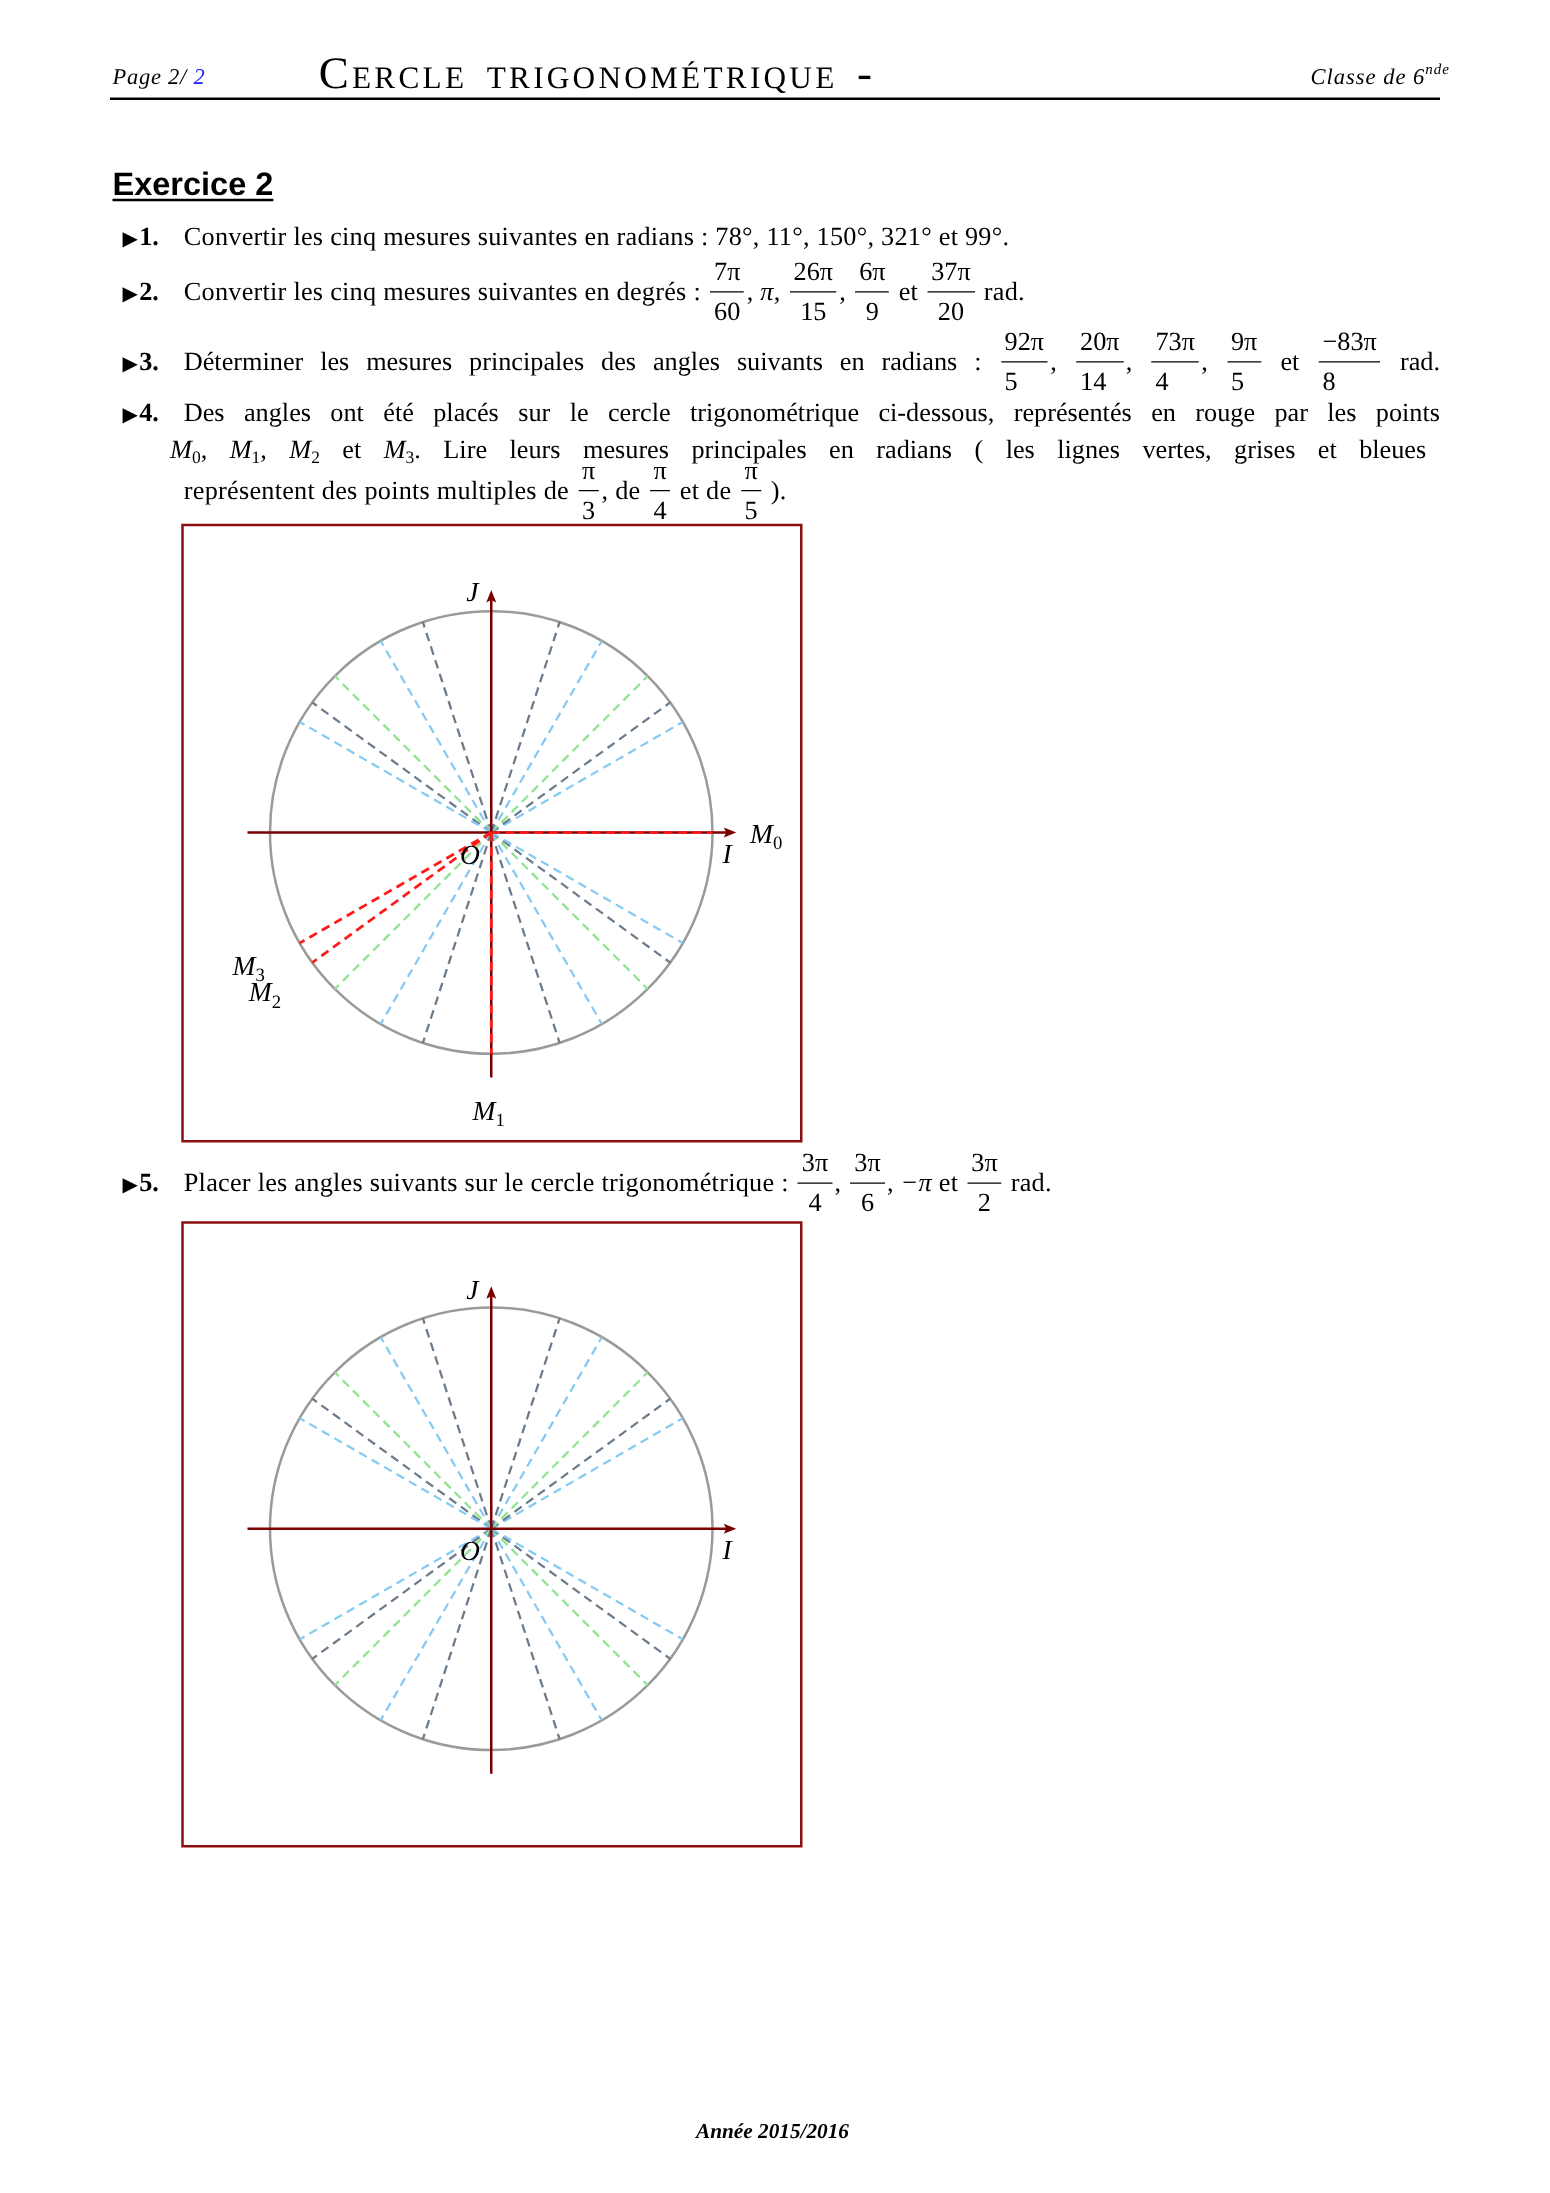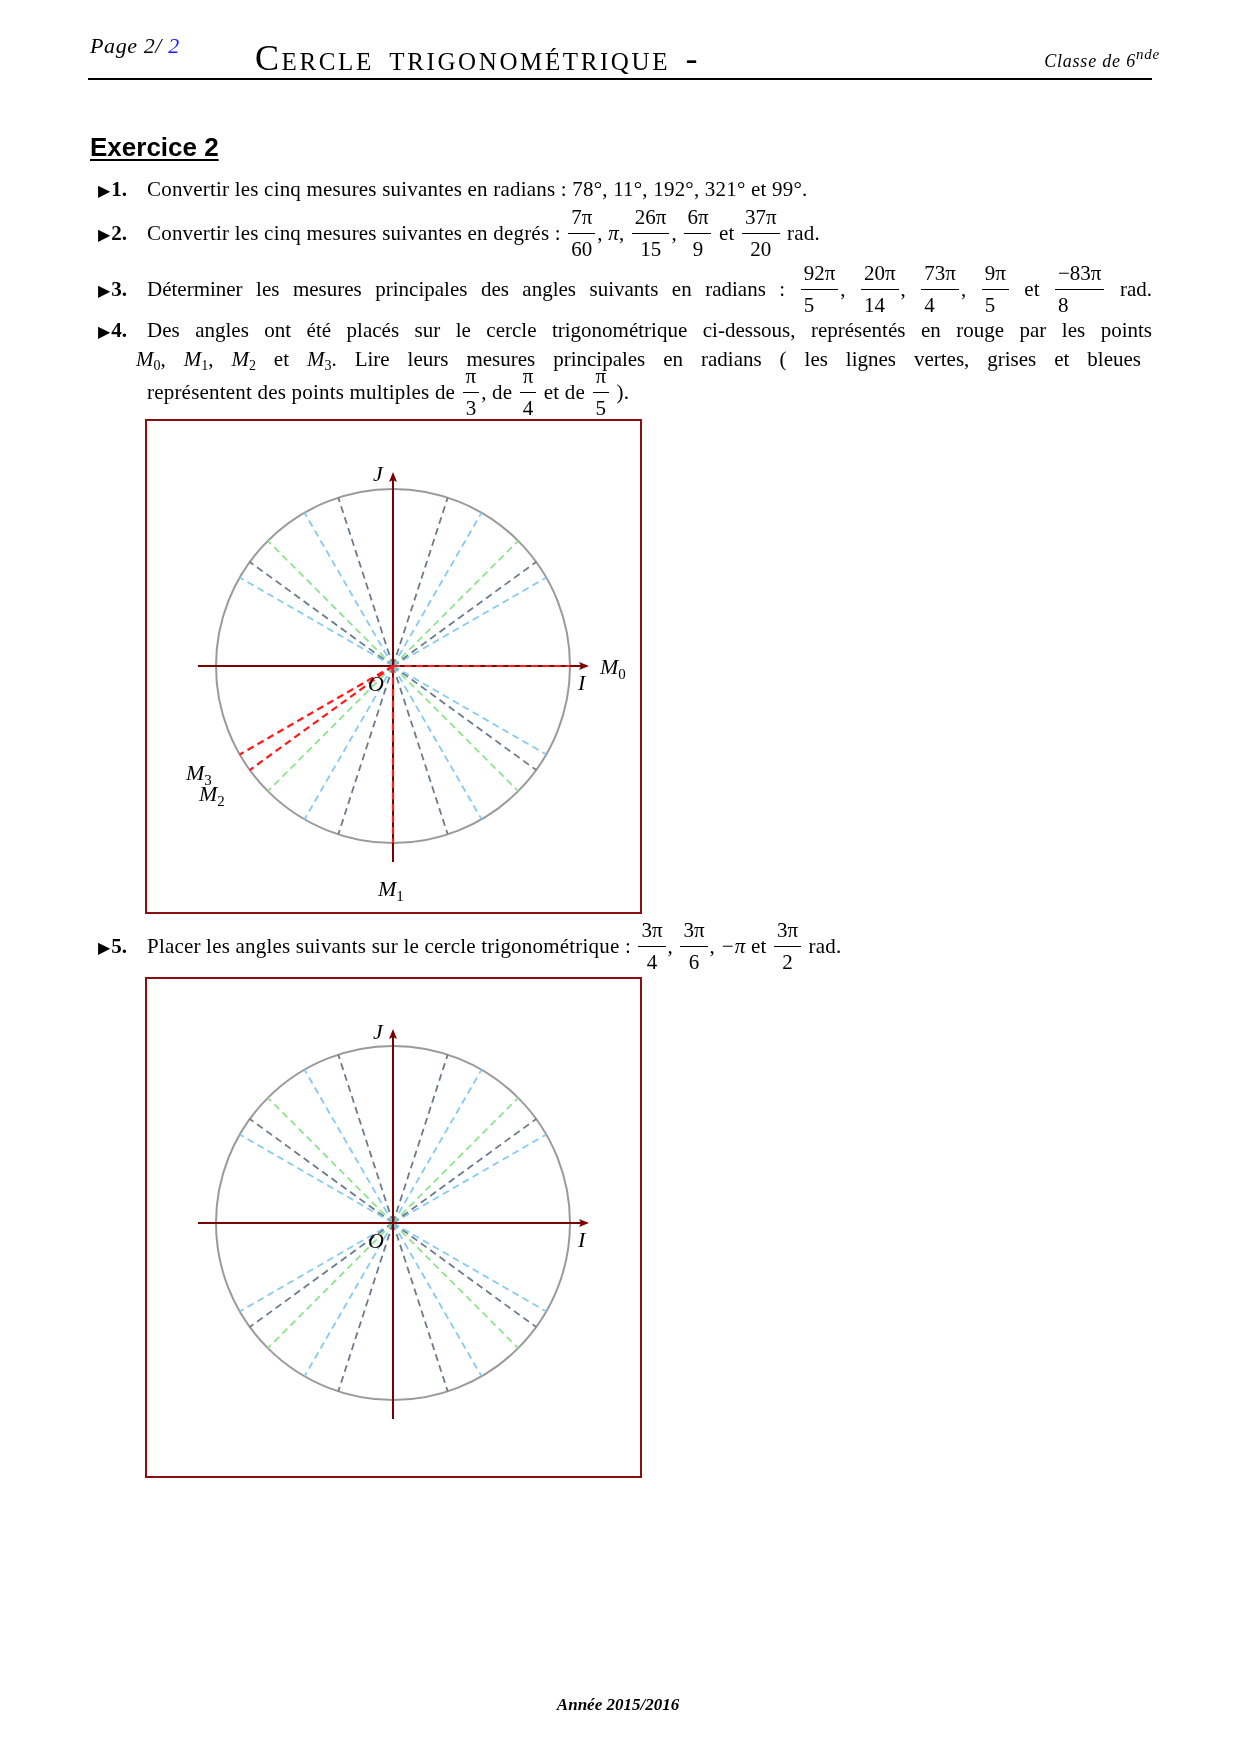--- a/index.html
+++ b/index.html
@@ -18,24 +18,24 @@
   .marker { position:absolute; left:98px; font-size:21px; font-weight:bold; height:80px; line-height:80px; white-space:nowrap; }
   .tri { font-family:"DejaVu Sans", sans-serif; font-size:16px; font-weight:normal; margin-right:1px; }
   .frac {
     display:inline-block; vertical-align:-16px; text-align:center;
     line-height:20px; margin:0 2px; letter-spacing:0;
   }
   .frac .num { display:block; padding:0 3px 6px 3px; }
   .frac .den { display:block; border-top:1.3px solid #000; padding:5px 3px 0 3px; }
   i.m { font-style:italic; }
   sub { font-size:14px; vertical-align:-4px; line-height:0; }
-  sup { font-size:15px; vertical-align:8px; line-height:0; }
+  sup { font-size:12px; vertical-align:8px; line-height:0; }
 
   
-  .hdr-page { font-size:22px; font-style:italic; letter-spacing:0.6px; left:90px; top:6px; }
+  .hdr-page { font-size:18px; font-style:italic; letter-spacing:0.6px; left:90px; top:21px; }
   .hdr-page .link { color:#1a1aff; }
   .hdr-title { font-size:36px; font-variant:small-caps; letter-spacing:2.6px; word-spacing:4px; left:255px; top:18px; }
   .hdr-class { font-size:18px; font-style:italic; letter-spacing:0.8px; right:80px; top:21px; }
   .hdr-rule { position:absolute; left:88px; top:78px; width:1064px; height:1.6px; background:#000; }
 
   .ex-title {
     font-family:"Liberation Sans", sans-serif; font-weight:bold; font-size:26px;
     text-decoration:underline; text-decoration-thickness:2px; text-underline-offset:3px;
     left:90px; top:107px;
   }
@@ -56,21 +56,21 @@
   <span>Page 2/</span>
   <span class="link">2</span>
 </div>
 <div class="ln hdr-title">Cercle trigonométrique -</div>
 <div class="ln hdr-class"><span>Classe de 6</span><sup>nde</sup></div>
 <div class="hdr-rule"></div>
 
 <div class="ln ex-title">Exercice 2</div>
 
 <div class="marker" style="top:149px"><span class="tri">▶</span><span>1.</span></div>
-<div class="ln q-text" style="top:149px; left:147px">Convertir les cinq mesures suivantes en radians : 78°, 11°, 192°, 321° et 99°.</div>
+<div class="ln q-text" style="top:149px; left:147px">Convertir les cinq mesures suivantes en radians : 78°, 11°, 150°, 321° et 99°.</div>
 
 <div class="marker" style="top:193px"><span class="tri">▶</span><span>2.</span></div>
 <div class="ln q-text" style="top:193px; left:147px"><span>Convertir les cinq mesures suivantes en degrés : </span><span class="frac"><span class="num">7π</span><span class="den">60</span></span><span>, </span><i class="m">π</i><span>, </span><span class="frac"><span class="num">26π</span><span class="den">15</span></span><span>, </span><span class="frac"><span class="num">6π</span><span class="den">9</span></span><span> et </span><span class="frac"><span class="num">37π</span><span class="den">20</span></span><span> rad.</span></div>
 
 <div class="marker" style="top:249px"><span class="tri">▶</span><span>3.</span></div>
 <div class="ln q-text justify" style="top:249px; left:147px; width:1005px"><span>Déterminer les mesures principales des angles suivants en radians : </span><span class="frac"><span class="num">92π</span><span class="den">5</span></span><span>, </span><span class="frac"><span class="num">20π</span><span class="den">14</span></span><span>, </span><span class="frac"><span class="num">73π</span><span class="den">4</span></span><span>, </span><span class="frac"><span class="num">9π</span><span class="den">5</span></span><span> et </span><span class="frac"><span class="num">−83π</span><span class="den">8</span></span><span> rad.</span></div>
 
 <div class="marker" style="top:290px"><span class="tri">▶</span><span>4.</span></div>
 <div class="ln q-text justify" style="top:290px; left:147px; width:1005px">Des angles ont été placés sur le cercle trigonométrique ci-dessous, représentés en rouge par les points</div>
 <div class="ln q-text justify" style="top:319px; left:136px; width:1005px"><i class="m">M</i><sub>0</sub><span>, </span><i class="m">M</i><sub>1</sub><span>, </span><i class="m">M</i><sub>2</sub><span> et </span><i class="m">M</i><sub>3</sub><span>. </span><span>Lire leurs mesures principales en radians ( les lignes vertes, grises et bleues</span></div>

